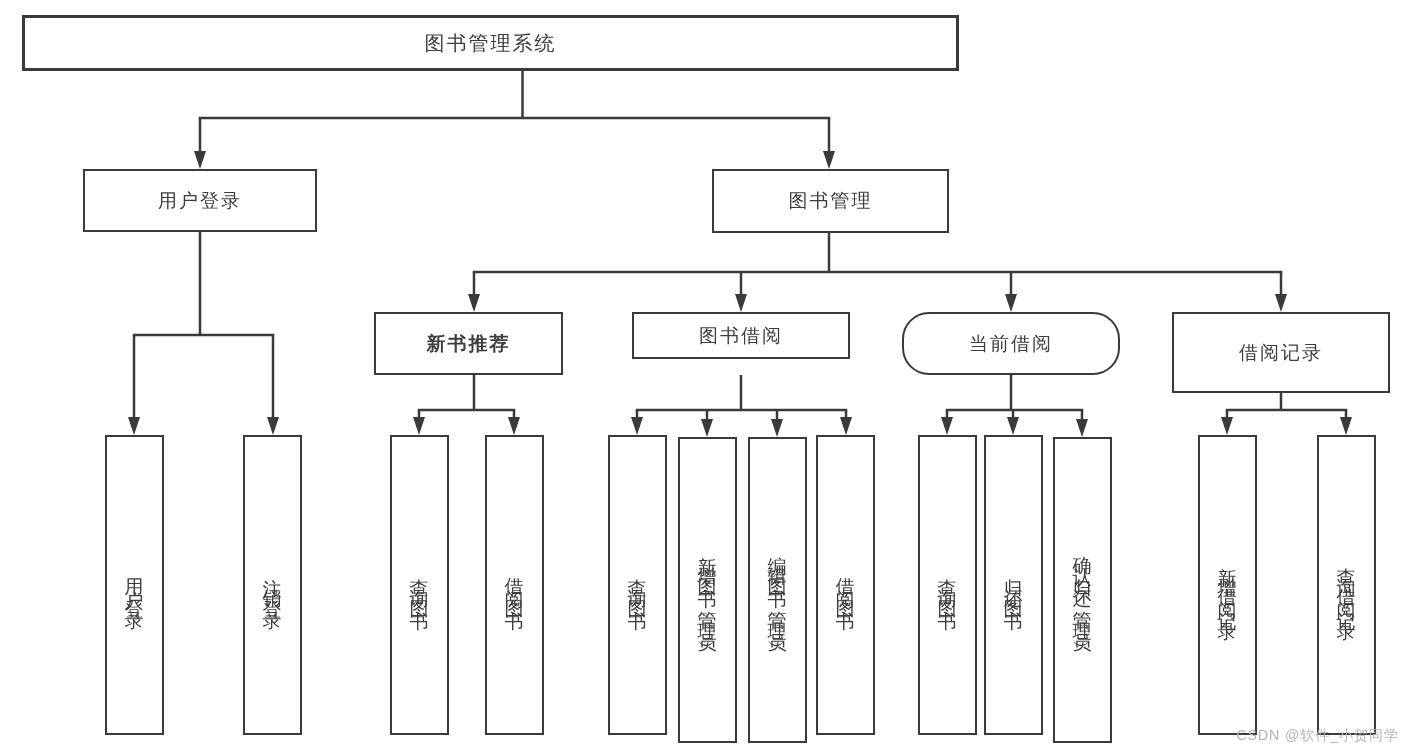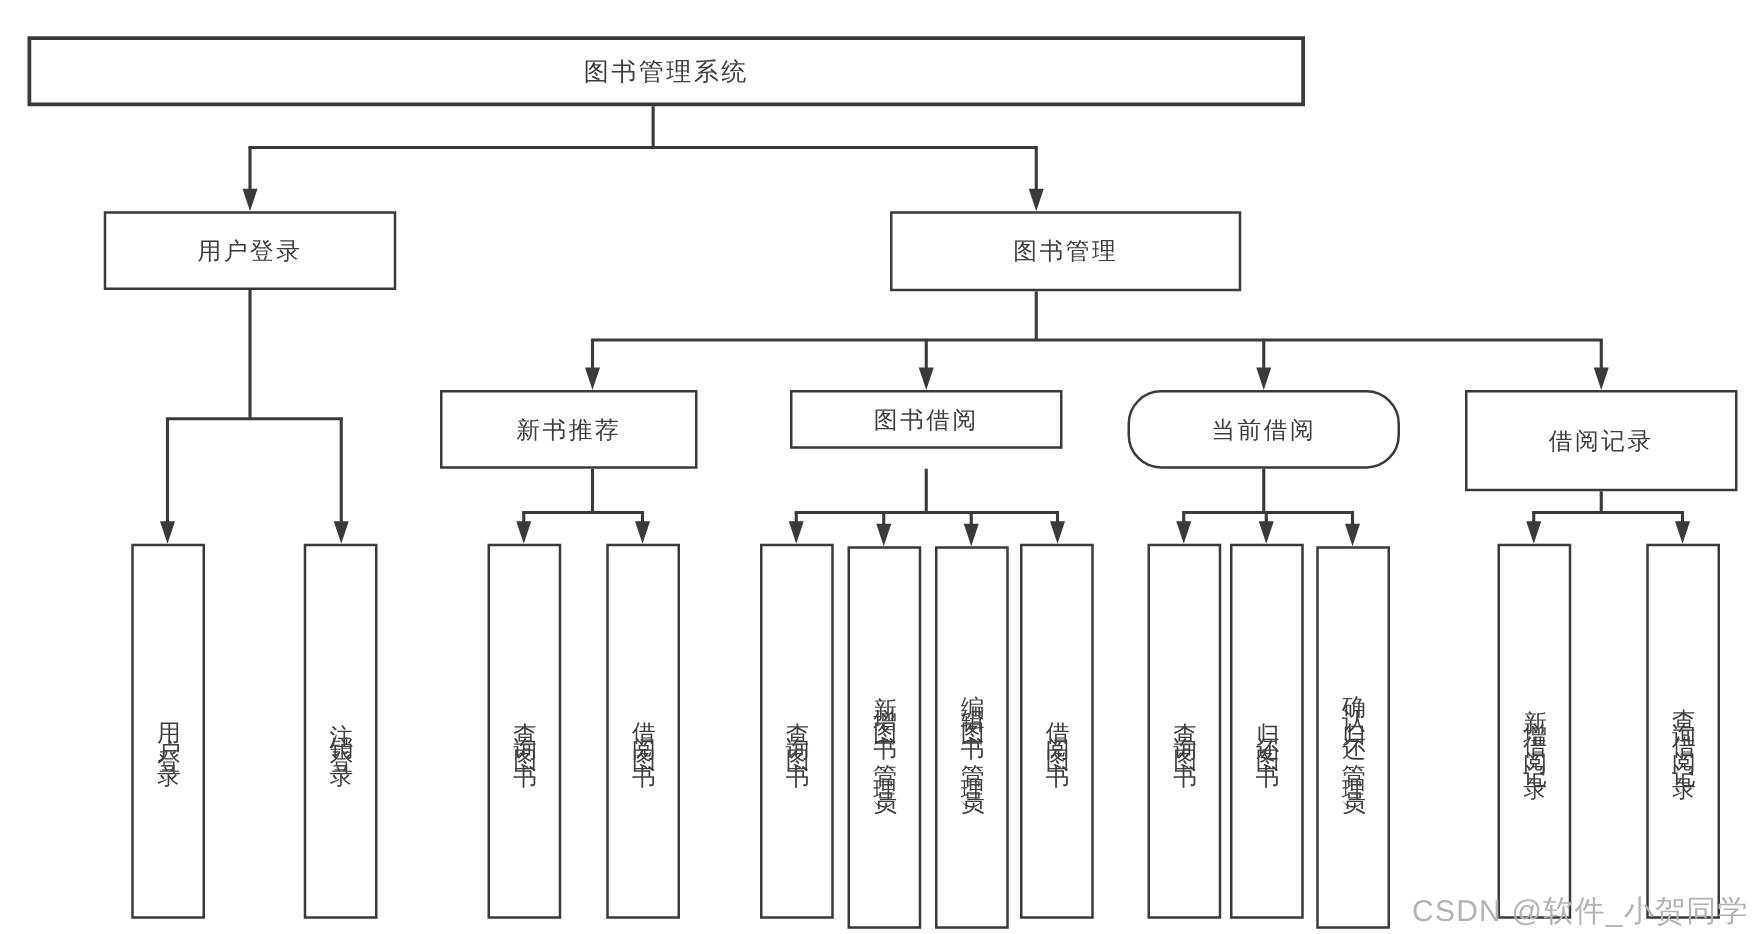--- a/index.html
+++ b/index.html
@@ -21,21 +21,21 @@
     box-sizing:border-box;display:flex;align-items:center;justify-content:center;
     font-size:19px;letter-spacing:2px;white-space:nowrap;
   }
   .root{font-size:20px;border-width:3px;}
   .vbox{letter-spacing:0;}
   .vbox .vtext{
     writing-mode:vertical-rl;text-orientation:mixed;
     letter-spacing:11px;line-height:1;font-size:19px;
   }
   .watermark{
-    position:absolute;right:6px;bottom:2px;font-size:24px;
+    position:absolute;right:6px;bottom:2px;font-size:14px;
     color:var(--wm);letter-spacing:1px;
   }
 </style>
 </head>
 <body>
 
 <div class="canvas">
 
   <svg class="connectors" viewBox="0 0 1405 747" xmlns="http://www.w3.org/2000/svg">
 
@@ -92,26 +92,26 @@
     <polygon points="1076,419 1088,419 1082,437"></polygon>
 
     <line x1="1281" y1="375" x2="1281" y2="410"></line>
     <line x1="1225.75" y1="410" x2="1347.25" y2="410"></line>
     <line x1="1227" y1="410" x2="1227" y2="426"></line>
     <line x1="1346" y1="410" x2="1346" y2="426"></line>
     <polygon points="1221,417 1233,417 1227,435"></polygon>
     <polygon points="1340,417 1352,417 1346,435"></polygon>
   </svg>
 
-  <div class="box root" style="left:22px;top:29px;width:1022px;height:56px;">图书管理系统</div>
+  <div class="box root" style="left:22px;top:15px;width:937px;height:56px;">图书管理系统</div>
 
   <div class="box" style="left:83px;top:169px;width:234px;height:63px;">用户登录</div>
-  <div class="box" style="left:712px;top:169px;width:281px;height:64px;">图书管理</div>
+  <div class="box" style="left:712px;top:169px;width:237px;height:64px;">图书管理</div>
 
-  <div class="box" style="left:352px;top:312px;width:206px;height:63px;">新书推荐</div>
+  <div class="box" style="left:374px;top:312px;width:189px;height:63px;font-weight:bold;">新书推荐</div>
   <div class="box" style="left:632px;top:312px;width:218px;height:47px;">图书借阅</div>
   <div class="box" style="left:902px;top:312px;width:218px;height:63px;border-radius:27px;">当前借阅</div>
   <div class="box" style="left:1172px;top:312px;width:218px;height:81px;font-family:Liberation Serif, serif;">借阅记录</div>
 
   <div class="box vbox" style="left:105px;top:435px;width:59px;height:300px;">
     <span class="vtext">用户登录</span>
   </div>
   <div class="box vbox" style="left:243px;top:435px;width:59px;height:300px;">
     <span class="vtext">注销登录</span>
   </div>

